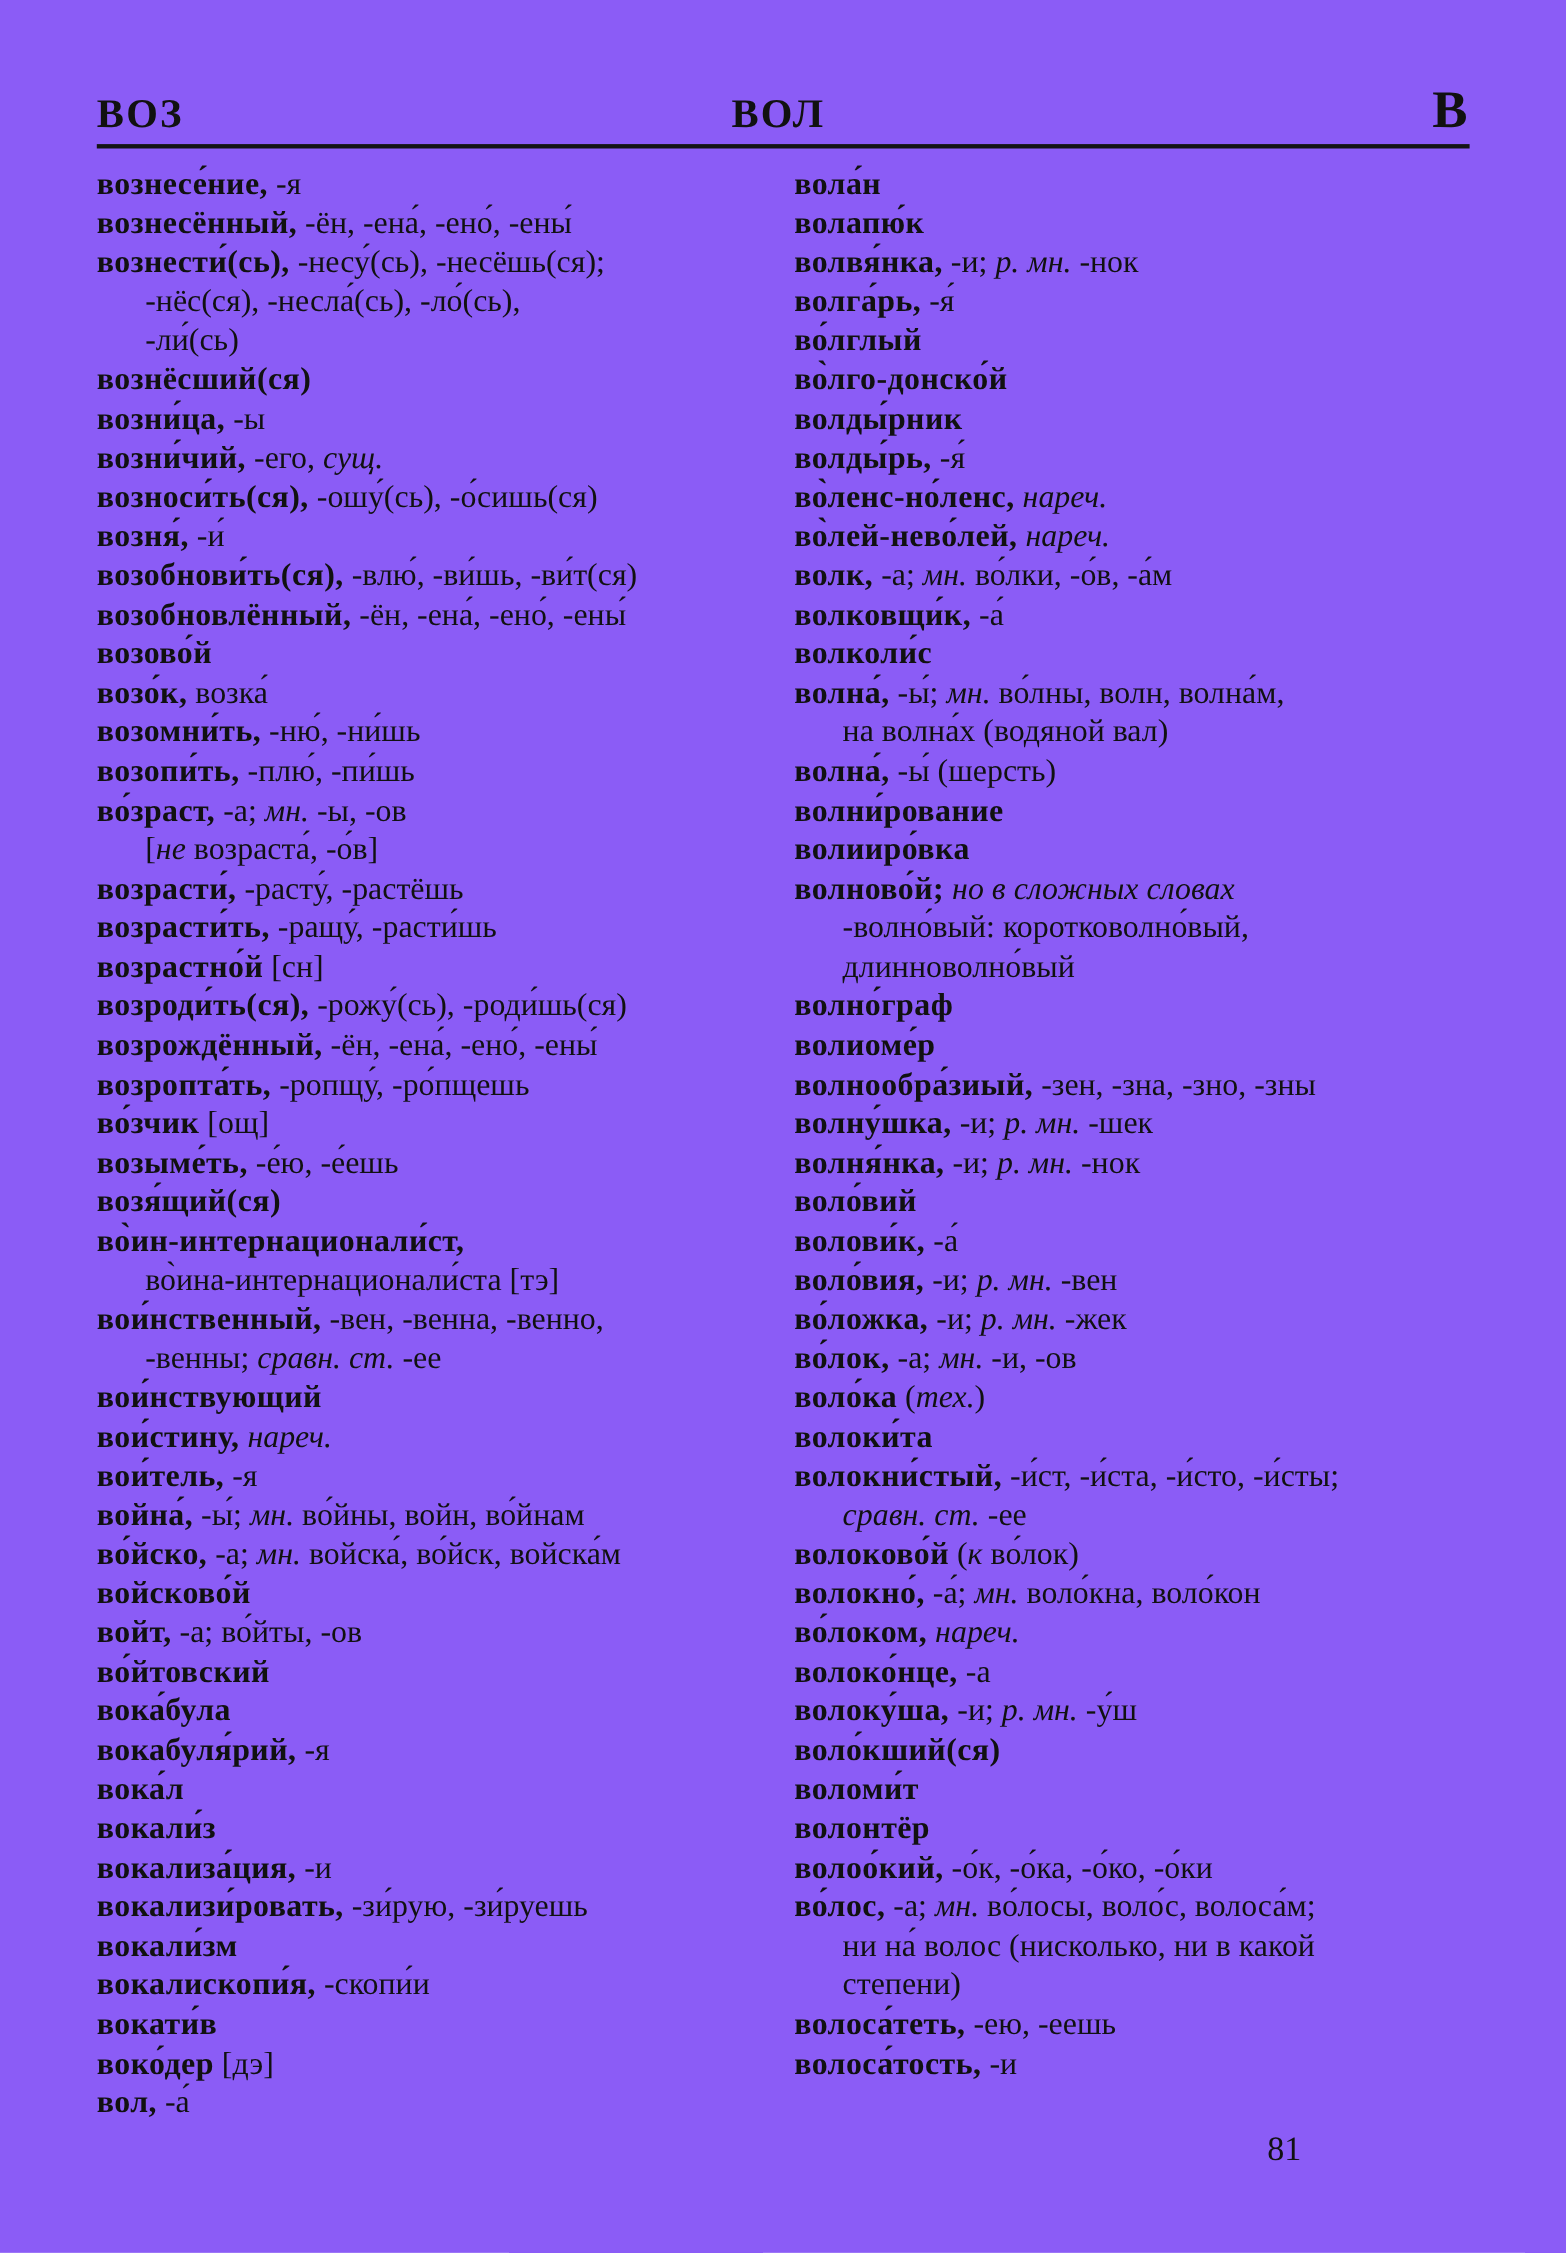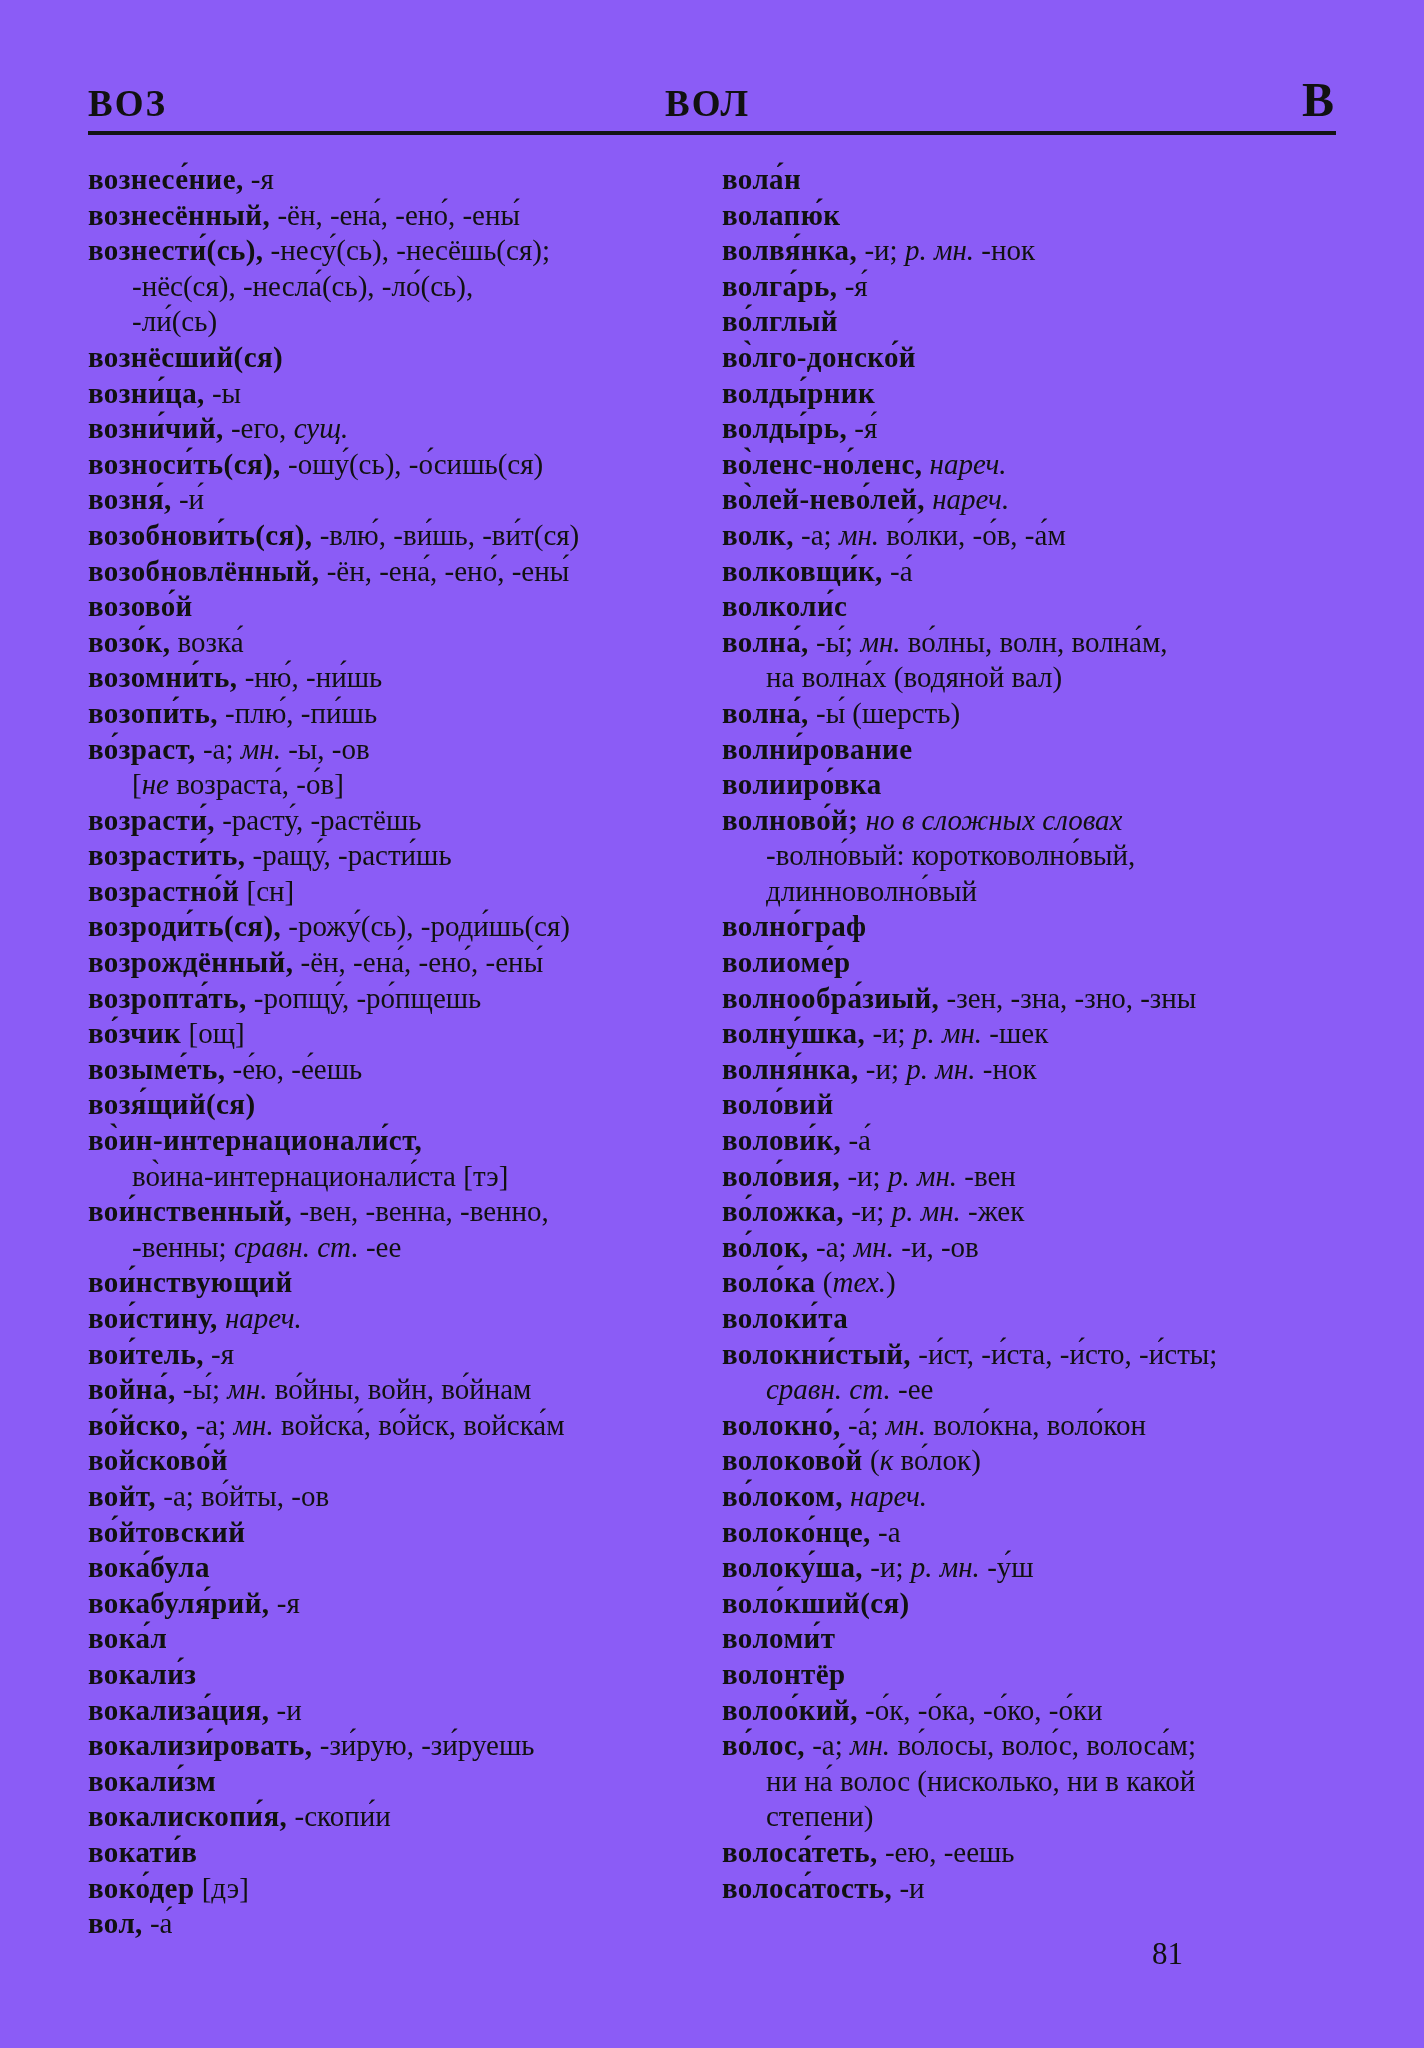--- a/index.html
+++ b/index.html
@@ -37,21 +37,21 @@
     position: absolute;
     top: 131px; left: 88px; width: 1248px; height: 4px;
     background: #141414;
   }
   
   .columns {
     position: absolute;
     top: 150px; left: 88px;
   }
   .col {
-    position: absolute; top: 12px;
+    position: absolute; top: 0;
     font-size: 29px;
     line-height: 35.6px;
   }
   .col-left  { left: 0;     width: 632px; }
   .col-right { left: 634px; width: 660px; }
   .entry {
     padding-left: 44px;
     text-indent: -44px;
   }
   .hw { font-weight: 700; letter-spacing: 0.4px; }
@@ -148,22 +148,22 @@
         <div class="entry"><span class="hw">волну́шка,</span><span class="tx"> -и; </span><span class="it">р. мн.</span><span class="tx"> -шек</span></div>
         <div class="entry"><span class="hw">волня́нка,</span><span class="tx"> -и; </span><span class="it">р. мн.</span><span class="tx"> -нок</span></div>
         <div class="entry"><span class="hw">воло́вий</span></div>
         <div class="entry"><span class="hw">волови́к,</span><span class="tx"> -а́</span></div>
         <div class="entry"><span class="hw">воло́вия,</span><span class="tx"> -и; </span><span class="it">р. мн.</span><span class="tx"> -вен</span></div>
         <div class="entry"><span class="hw">во́ложка,</span><span class="tx"> -и; </span><span class="it">р. мн.</span><span class="tx"> -жек</span></div>
         <div class="entry"><span class="hw">во́лок,</span><span class="tx"> -а; </span><span class="it">мн.</span><span class="tx"> -и, -ов</span></div>
         <div class="entry"><span class="hw">воло́ка</span><span class="tx"> (</span><span class="it">тех.</span><span class="tx">)</span></div>
         <div class="entry"><span class="hw">волоки́та</span></div>
         <div class="entry"><span class="hw">волокни́стый,</span><span class="tx"> -и́ст, -и́ста, -и́сто, -и́сты;</span><br><span class="it">сравн. ст.</span><span class="tx"> -ее</span></div>
+        <div class="entry"><span class="hw">волоково́й</span><span class="tx"> (</span><span class="it">к</span><span class="tx"> во́лок)</span></div>
         <div class="entry"><span class="hw">волокно́,</span><span class="tx"> -а́; </span><span class="it">мн.</span><span class="tx"> воло́кна, воло́кон</span></div>
-        <div class="entry"><span class="hw">волоково́й</span><span class="tx"> (</span><span class="it">к</span><span class="tx"> во́лок)</span></div>
         <div class="entry"><span class="hw">во́локом,</span><span class="it"> нареч.</span></div>
         <div class="entry"><span class="hw">волоко́нце,</span><span class="tx"> -а</span></div>
         <div class="entry"><span class="hw">волоку́ша,</span><span class="tx"> -и; </span><span class="it">р. мн.</span><span class="tx"> -у́ш</span></div>
         <div class="entry"><span class="hw">воло́кший(ся)</span></div>
         <div class="entry"><span class="hw">воломи́т</span></div>
         <div class="entry"><span class="hw">волонтёр</span></div>
         <div class="entry"><span class="hw">волоо́кий,</span><span class="tx"> -о́к, -о́ка, -о́ко, -о́ки</span></div>
         <div class="entry"><span class="hw">во́лос,</span><span class="tx"> -а; </span><span class="it">мн.</span><span class="tx"> во́лосы, воло́с, волоса́м;</span><br><span class="tx">ни на́ волос (нисколько, ни в какой</span><br><span class="tx">степени)</span></div>
         <div class="entry"><span class="hw">волоса́теть,</span><span class="tx"> -ею, -еешь</span></div>
         <div class="entry"><span class="hw">волоса́тость,</span><span class="tx"> -и</span></div>

